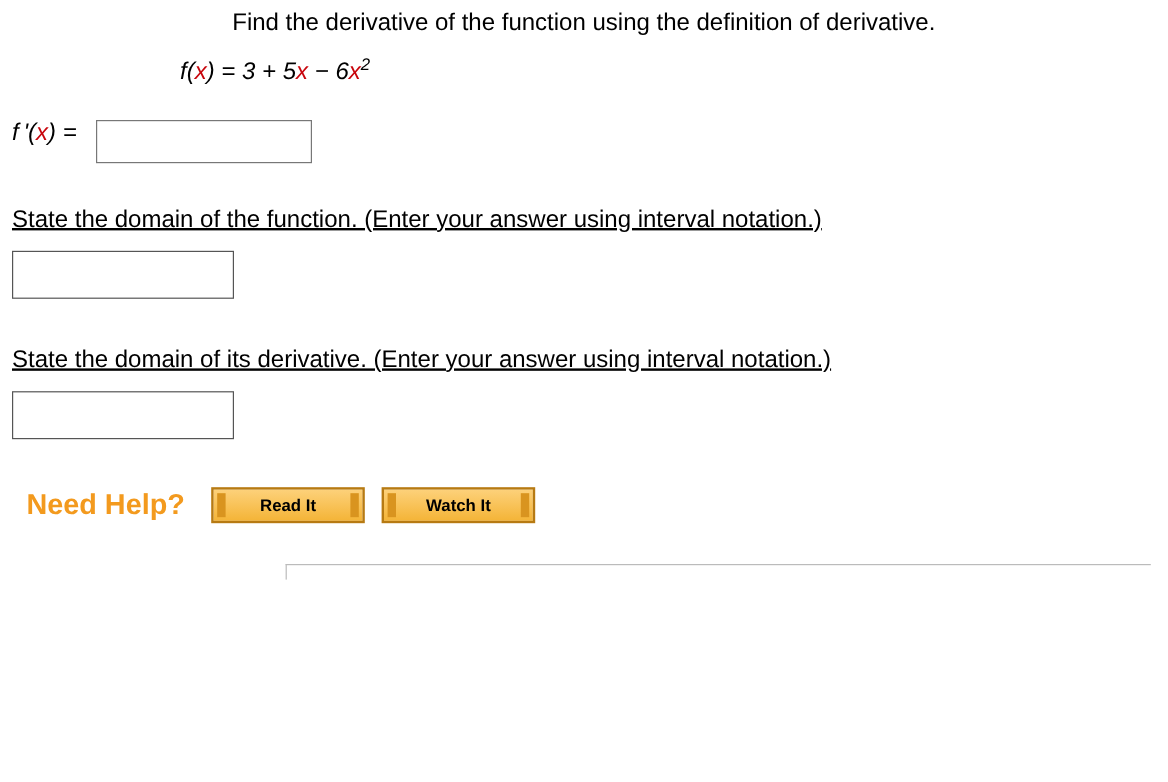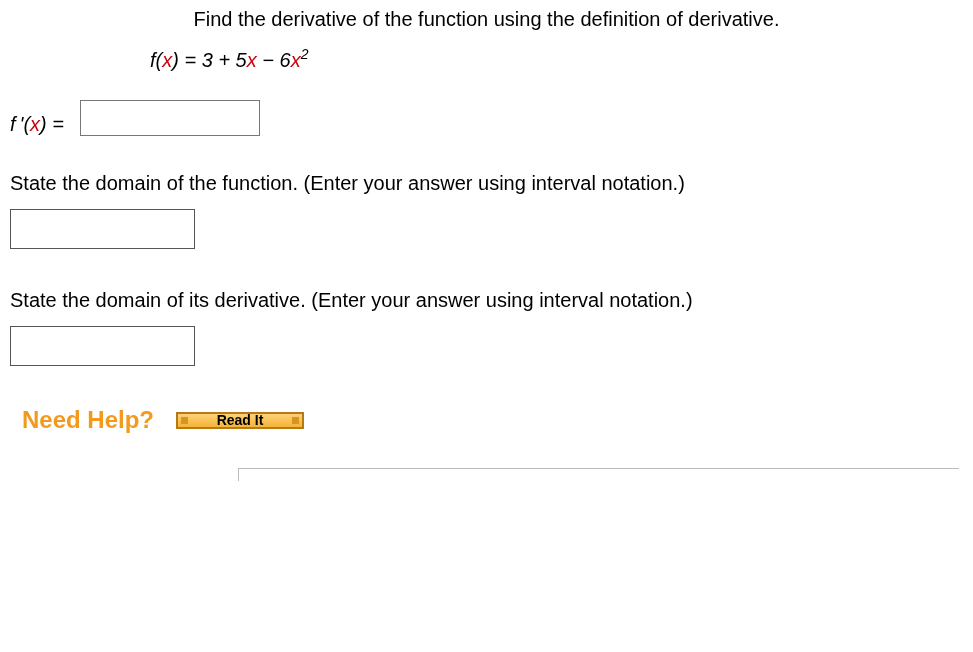--- a/index.html
+++ b/index.html
@@ -19,21 +19,21 @@
   .formula-line {
     margin: 18px 0 28px 140px;
     font-style: italic;
     font-family: Verdana, Geneva, sans-serif;
   }
   .formula-line .f { font-style: italic; }
   .red { color: #c8050c; }
   sup { font-size: 0.7em; vertical-align: super; line-height: 0; }
   .answer-row {
     display: flex;
-    align-items: flex-end;
+    align-items: flex-start;
     margin-bottom: 36px;
   }
   .fprime-label {
     font-style: italic;
     margin-right: 10px;
     white-space: pre;
   }
   .input-box {
     border: 1px solid #777;
     height: 36px;
@@ -43,40 +43,41 @@
   }
   .input-box.wide {
     width: 185px;
     height: 40px;
     margin-top: 14px;
     margin-bottom: 40px;
     border: 1px solid #555;
   }
   .section-text {
     margin-top: 10px;
+    text-decoration: underline;
   }
   .help-row {
     display: flex;
     align-items: center;
     margin-top: 38px;
     padding-left: 12px;
   }
   .need-help {
     font-family: Arial, Helvetica, sans-serif;
     font-weight: bold;
     font-size: 24px;
     color: #f39a1e;
     margin-right: 22px;
   }
   .help-btn {
     display: inline-flex;
     align-items: center;
     justify-content: center;
     width: 128px;
-    height: 17px;
+    height: 30px;
     background: linear-gradient(#fdd17a, #f4b437);
     border: 2px solid #b77a12;
     font-family: Arial, Helvetica, sans-serif;
     font-weight: bold;
     font-size: 14px;
     color: #000;
     margin-right: 14px;
     cursor: pointer;
     box-sizing: border-box;
     position: relative;
@@ -126,15 +127,18 @@
 <div class="input-box wide"></div>
 
 <div class="section-text">State the domain of its derivative. (Enter your answer using interval notation.)</div>
 <div class="input-box wide"></div>
 
 <div class="help-row">
   <span class="need-help">Need Help?</span>
   <div class="help-btn">
       <span>Read It</span>
     </div>
+  <div class="help-btn">
+      <span>Watch It</span>
+    </div>
 </div>
 
 <div class="footer-box"></div>
 
 </body></html>

